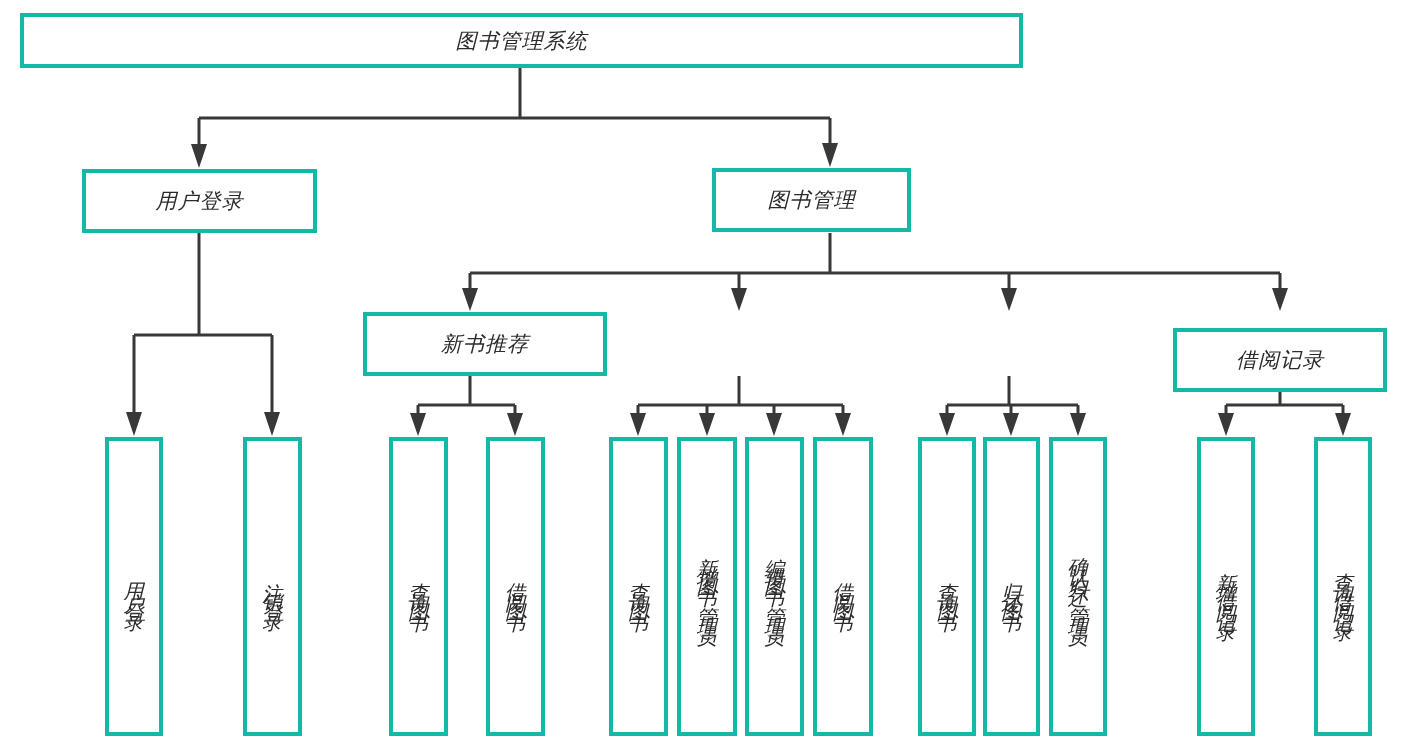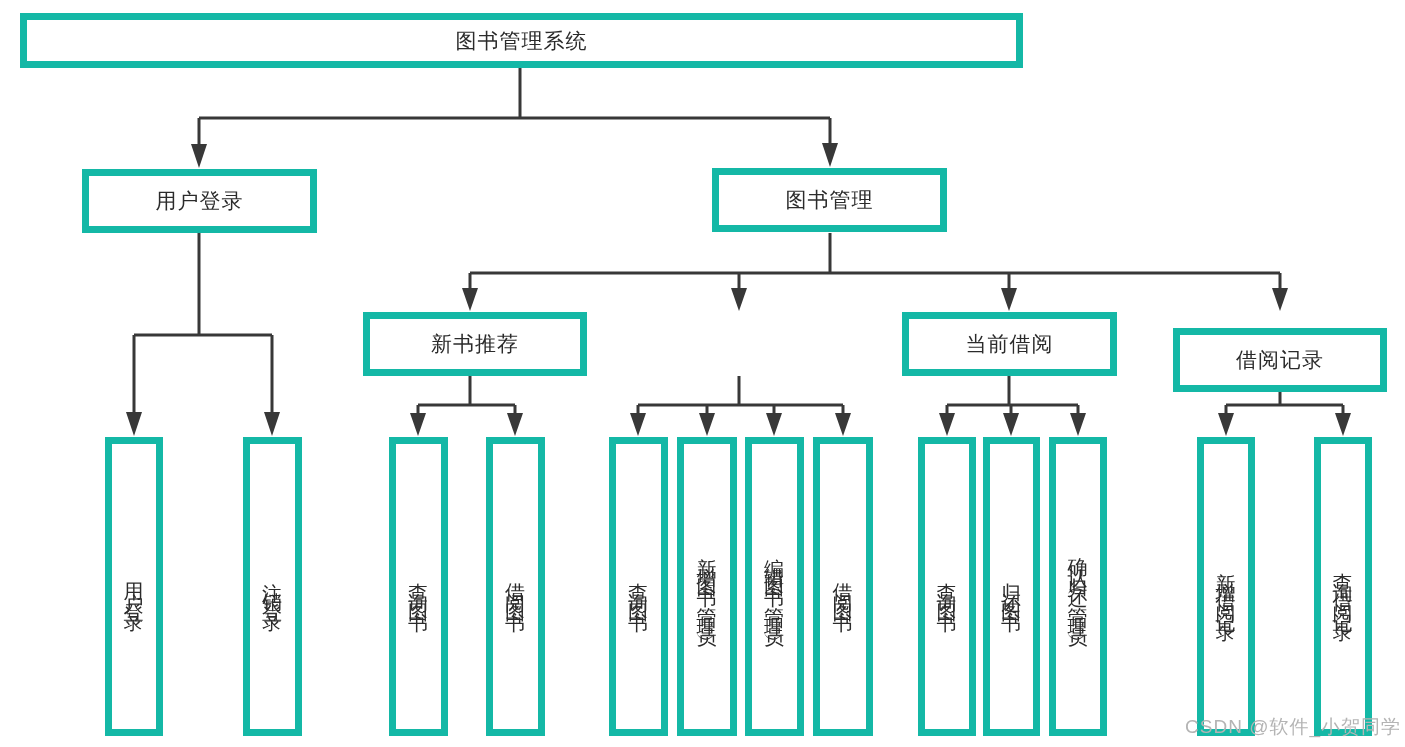--- a/index.html
+++ b/index.html
@@ -9,23 +9,24 @@
     background:#ffffff;
     font-family:"Liberation Sans","DejaVu Sans",sans-serif;
     color:#2b2b2b;
     overflow:hidden;
   }
   .stage *{box-sizing:border-box;}
   svg.connectors{position:absolute;left:0;top:0;z-index:0;}
   .node{
     position:absolute;
     background:#ffffff;
-    border:7px solid #14b8a6;
+    border:4px solid #14b8a6;
     display:flex;align-items:center;justify-content:center;
     z-index:1;
+    font-style:italic;
   }
   .node .lbl{
     font-size:21px;
     letter-spacing:1px;
     color:#2b2b2b;
     white-space:nowrap;
   }
   .root{left:20px;top:13px;width:1003px;height:55px;}
   .l1,.l2{height:64px;}
   .leaf{top:437px;height:299px;}
@@ -83,29 +84,26 @@
     </g>
   </svg>
 
   <div class="node root">
     <span class="lbl">图书管理系统</span>
   </div>
 
   <div class="node l1" style="left:82px;top:169px;width:235px;">
     <span class="lbl">用户登录</span>
   </div>
-  <div class="node l1" style="left:712px;top:168px;width:235px;">
+  <div class="node l1" style="left:712px;top:168px;width:199px;">
     <span class="lbl">图书管理</span>
   </div>
 
-  <div class="node l2" style="left:363px;top:312px;width:224px;">
+  <div class="node l2" style="left:363px;top:312px;width:244px;">
     <span class="lbl">新书推荐</span>
-  </div>
-  <div class="node l2" style="left:902px;top:312px;width:215px;">
-    <span class="lbl">当前借阅</span>
   </div>
   <div class="node l2" style="left:1173px;top:328px;width:214px;">
     <span class="lbl">借阅记录</span>
   </div>
 
   <div class="node leaf" style="left:105px;width:58px;">
     <span class="lbl">用户登录</span>
   </div>
   <div class="node leaf" style="left:243px;width:59px;">
     <span class="lbl">注销登录</span>
@@ -141,15 +139,14 @@
     <span class="lbl">确认归还（管理员）</span>
   </div>
 
   <div class="node leaf" style="left:1197px;width:58px;">
     <span class="lbl">新增借阅记录</span>
   </div>
   <div class="node leaf" style="left:1314px;width:58px;">
     <span class="lbl">查询借阅记录</span>
   </div>
 
-  <div class="watermark">CSDN @软件_小贺同学</div>
 
 </div>
 
 </body></html>

